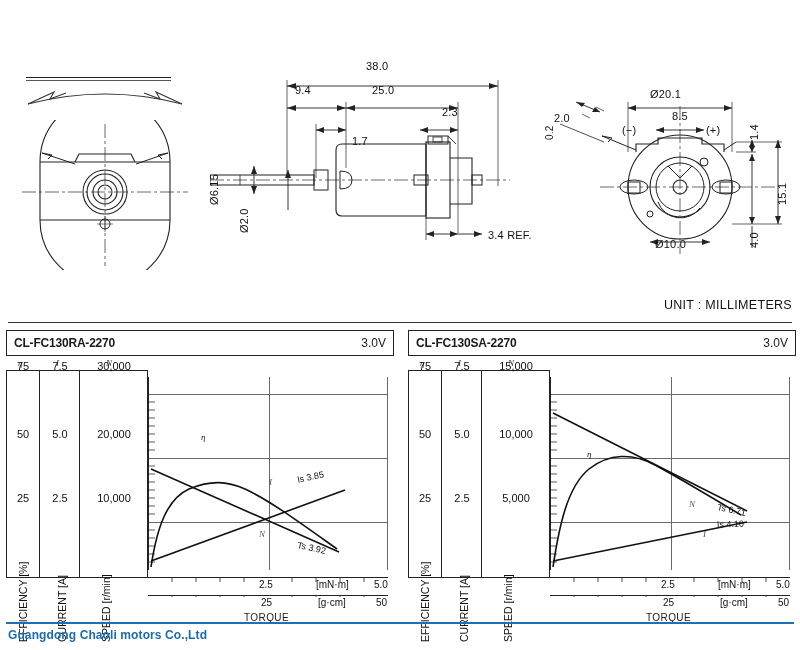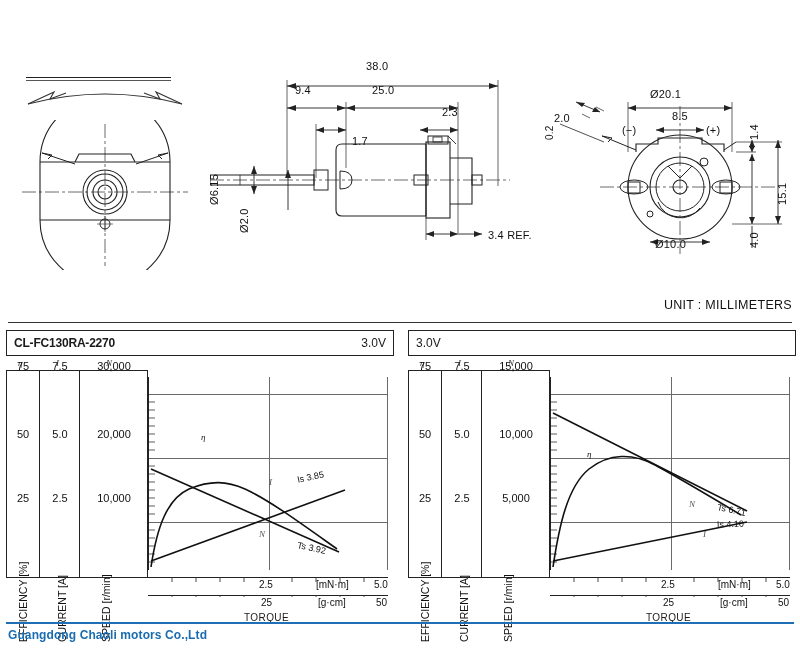--- a/index.html
+++ b/index.html
@@ -373,20 +373,21 @@
 
     <div class="vlabels">
       <span class="vlab" style="left:11px;top:62px;">EFFICIENCY [%]</span>
       <span class="vlab" style="left:50px;top:62px;">CURRENT [A]</span>
       <span class="vlab" style="left:94px;top:62px;">SPEED [r/min]</span>
     </div>
   </div>
 
   <div class="chartblk" id="chart-right">
     <div class="chead">
+      <span class="model">CL-FC130SA-2270</span>
       <span class="volt">3.0V</span>
     </div>
     <div class="csymrow">
       <span class="csym" style="left:12px;">η</span>
       <span class="csym" style="left:50px;">I</span>
       <span class="csym" style="left:100px;">N</span>
     </div>
     <div class="axtable">
       <div class="axtop"></div>
       <div class="axcol c1"></div>

